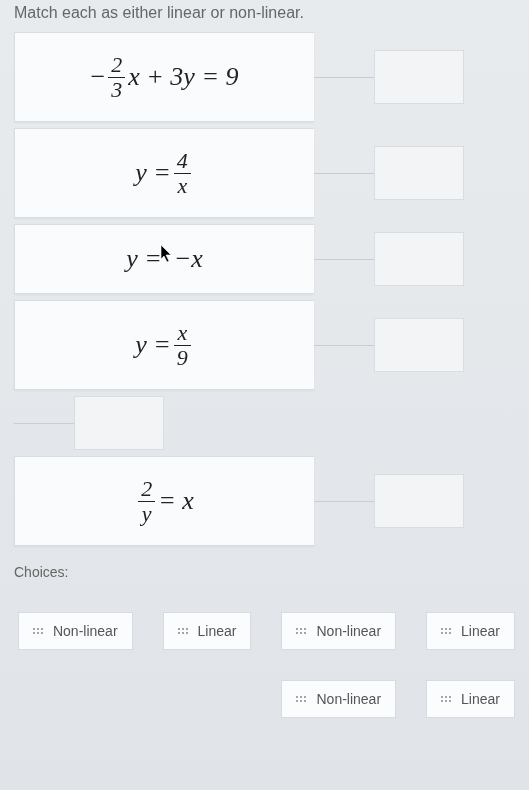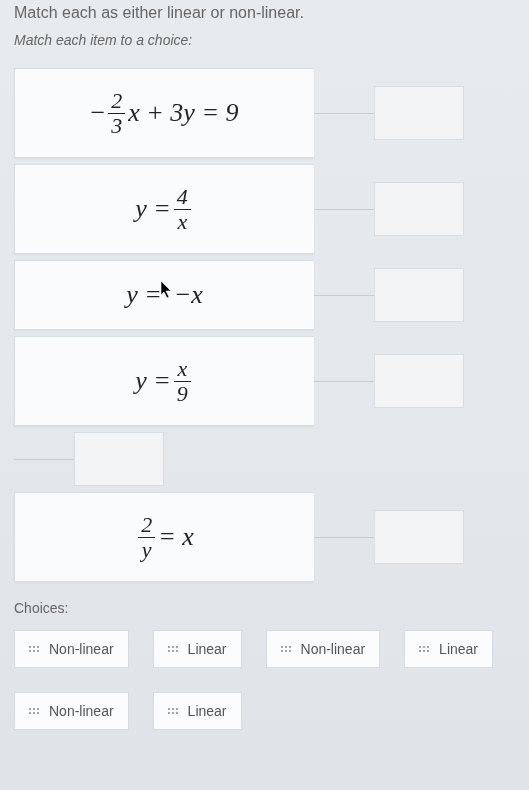--- a/index.html
+++ b/index.html
@@ -86,26 +86,27 @@
     height: 18px;
     position: relative;
     vertical-align: middle;
   }
   .cursor svg { position: absolute; top: -6px; left: -2px; }
 
   .choices-label {
     font-size: 14px;
     color: #666;
     margin-top: 18px;
-    margin-bottom: 14px;
+    margin-bottom: 32px;
   }
   .choices-row {
     display: flex;
     flex-wrap: wrap;
-    gap: 24px;
+    gap: 30px;
+    justify-content: flex-end;
   }
   .choice-chip {
     background: #fbfcfd;
     border: 1px solid #d6dbe1;
     padding: 10px 14px;
     font-size: 14px;
     color: #555;
     display: flex;
     align-items: center;
     gap: 10px;
@@ -120,21 +121,20 @@
   .grip span {
     width: 2px; height: 2px; background: #888; border-radius: 50%;
   }
 </style>
 </head>
 <body>
 
 <div class="page">
 
   <div class="instr1">Match each as either linear or non-linear.</div>
-  <div class="instr2">Match each item to a choice:</div>
 
   <div class="match-row">
     <div class="eq-card tall">
       <span class="minus">−</span>
       <span class="frac">
         <span class="num">2</span>
         <span class="bar"></span>
         <span class="den">3</span>
       </span>
       <span>x + 3y = 9</span>

